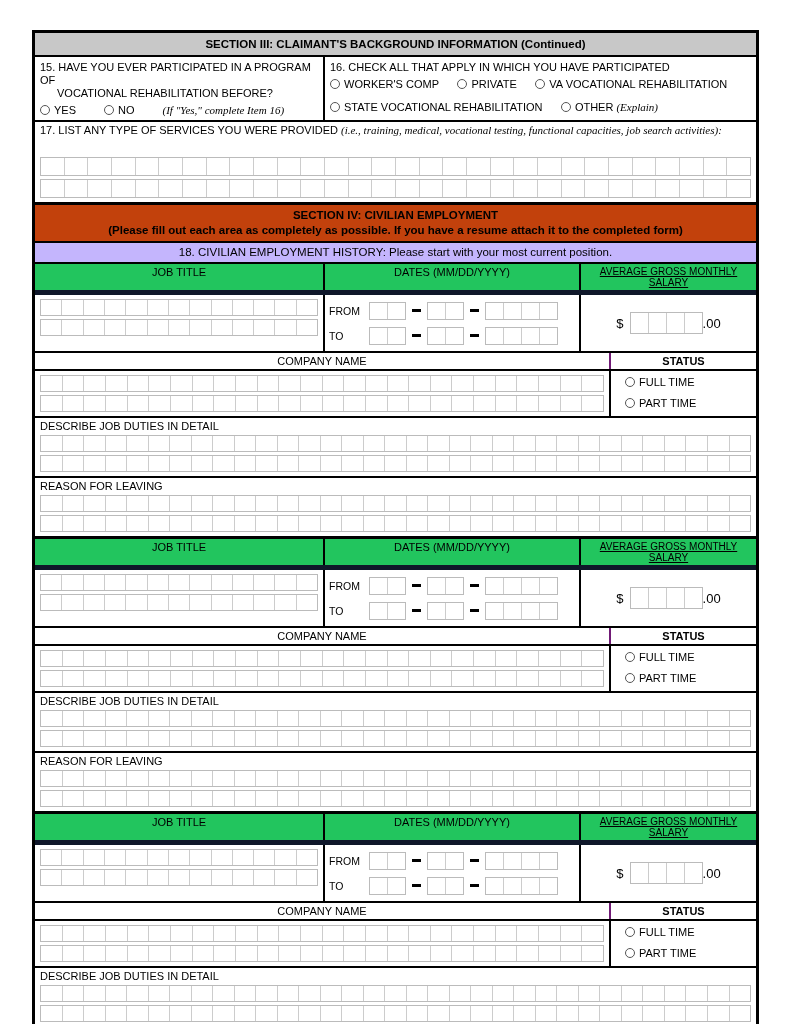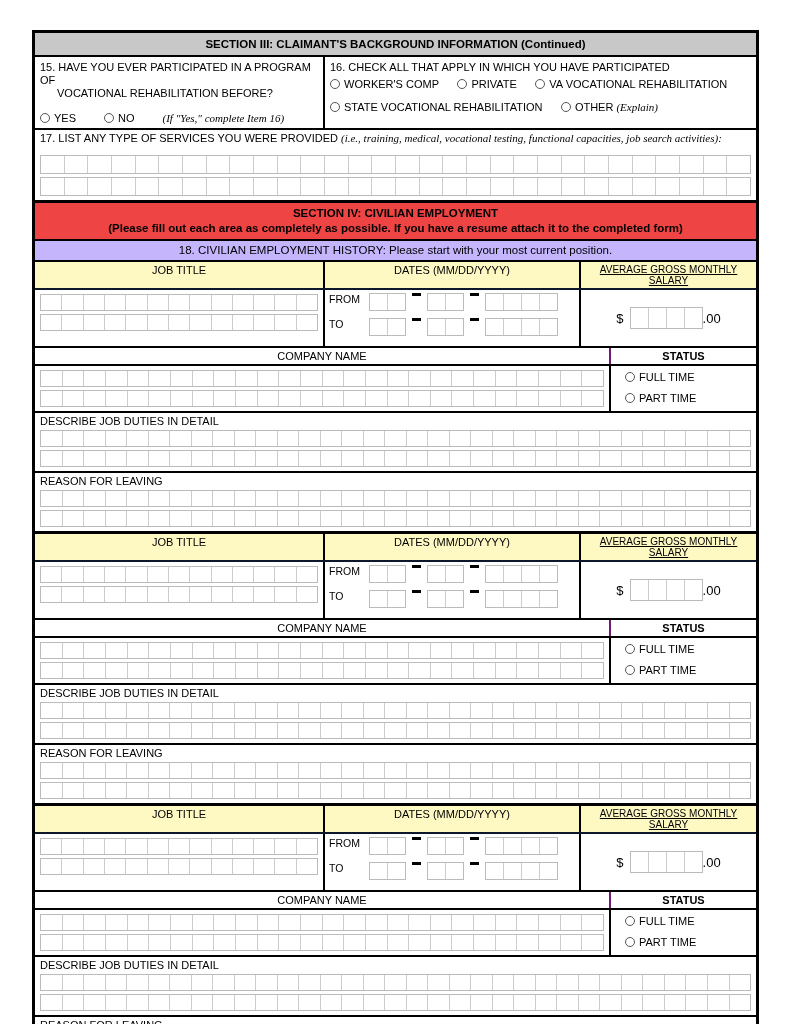--- a/index.html
+++ b/index.html
@@ -94,64 +94,64 @@
     border-right: 2px solid #000;
     padding: 4px 4px 4px 5px;
   }
   .q16 {
     flex: 1;
     box-sizing: border-box;
     padding: 4px 4px 4px 5px;
   }
   .q15 .l1 { padding-left: 0; }
   .q15 .l2 { padding-left: 17px; }
-  .q15 .opts { margin-top: 12px; display: flex; align-items: flex-end; }
+  .q15 .opts { margin-top: 4px; display: flex; align-items: flex-end; }
   .q15 .opts .o { margin-right: 28px; font-size: 11px;}
   .q16 .opts { }
   .q16 .opts span.o { margin-right: 14px; font-size: 11px; white-space: nowrap;}
   .q16 .optrow2 { margin-top: 5px; }
 
   
   .q17 { border-bottom: 3px solid #000; padding: 2px 5px 4px 5px; }
-  .q17 .hdr { font-size: 11px; margin-bottom: 11px; }
+  .q17 .hdr { font-size: 11px; margin-bottom: 21px; }
 
   
   .secIVband {
-    background: #ef4444;
+    background: #c2410c;
     border-bottom: 2px solid #000;
     text-align: center;
     font-weight: bold;
     font-size: 11.5px;
     padding: 3px 10px;
     line-height: 15px;
   }
 
   
   .jobblock { border-bottom: 3px solid #000; }
   .jobblock.last { border-bottom: none; }
 
-  .jt-head { display: flex; background: #fef9c3; border-bottom: 2px solid #0f172a; }
+  .jt-head { display: flex; background: #22c55e; border-bottom: 5px solid #0f172a; }
   .jt-head > div {
     text-align: center;
     font-size: 11px;
     padding: 2px 1px;
     box-sizing: border-box;
   }
   .c-jobtitle { width: 290px; border-right: 2px solid #000; }
   .c-dates    { width: 256px; border-right: 2px solid #000; }
   .c-salary   { flex: 1; }
   .c-salary.tight { font-size: 10px; text-decoration: underline; }
 
   .jt-body { display: flex; border-bottom: 2px solid #000; }
   .jt-body > div { box-sizing: border-box; }
   .b-jobtitle { width: 290px; border-right: 2px solid #000; padding: 4px 5px; }
   .b-dates { width: 256px; border-right: 2px solid #000; padding: 3px 4px; }
   .b-salary { flex: 1; display: flex; align-items: center; justify-content: center; }
 
-  .daterow { display: flex; height: 25px; }
+  .daterow { display: flex; align-items: center; height: 25px; }
   .daterow .dl { width: 40px; font-size: 10.5px; }
   .dash {
     width: 9px; height: 2.5px; background: #000; margin: 0 6px;
     display: inline-block;
   }
   .dbox { display: flex; border: 1px solid #bbb; height: 18px; box-sizing: border-box; }
   .dbox > i { width: 17px; border-right: 1px solid #ccc; display: block;}
   .dbox > i:last-child { border-right: none; }
 
   .salwrap { display: flex; align-items: center; font-size: 13px; }

